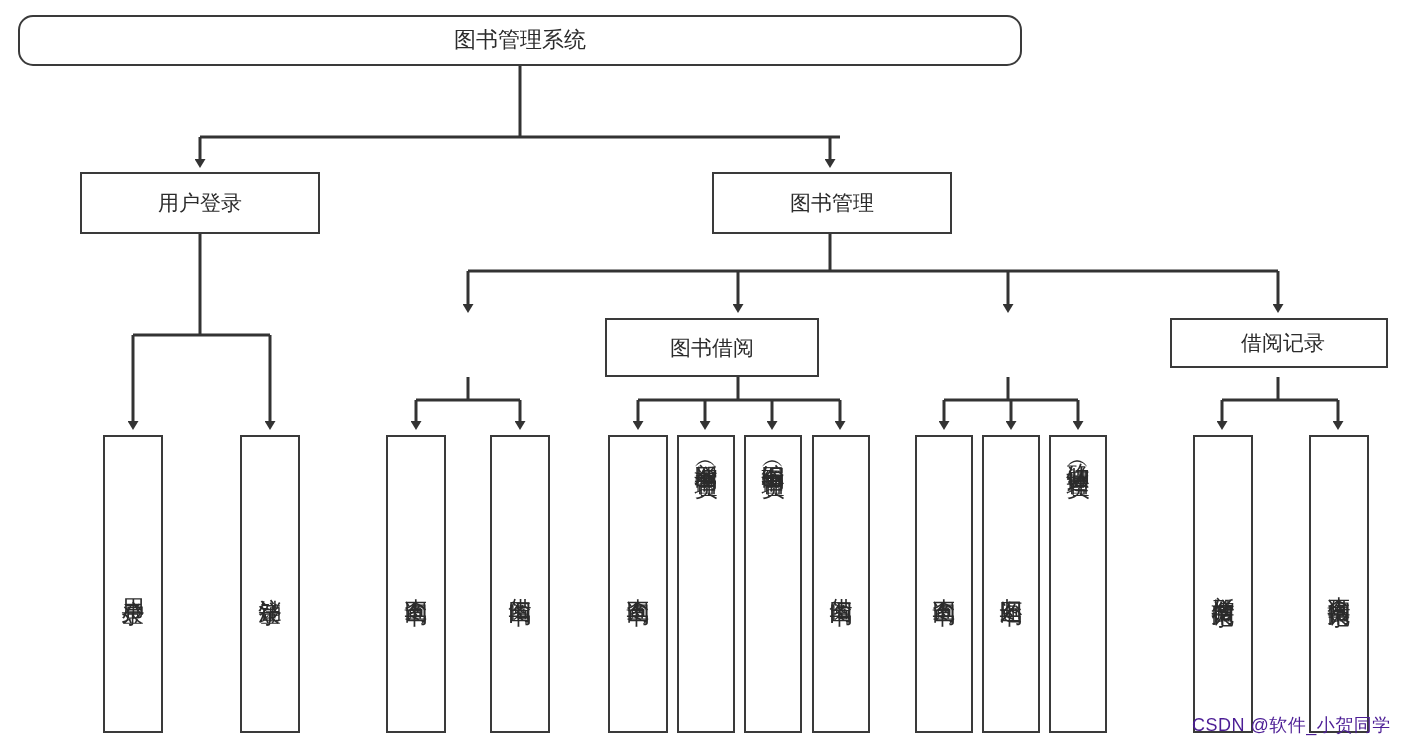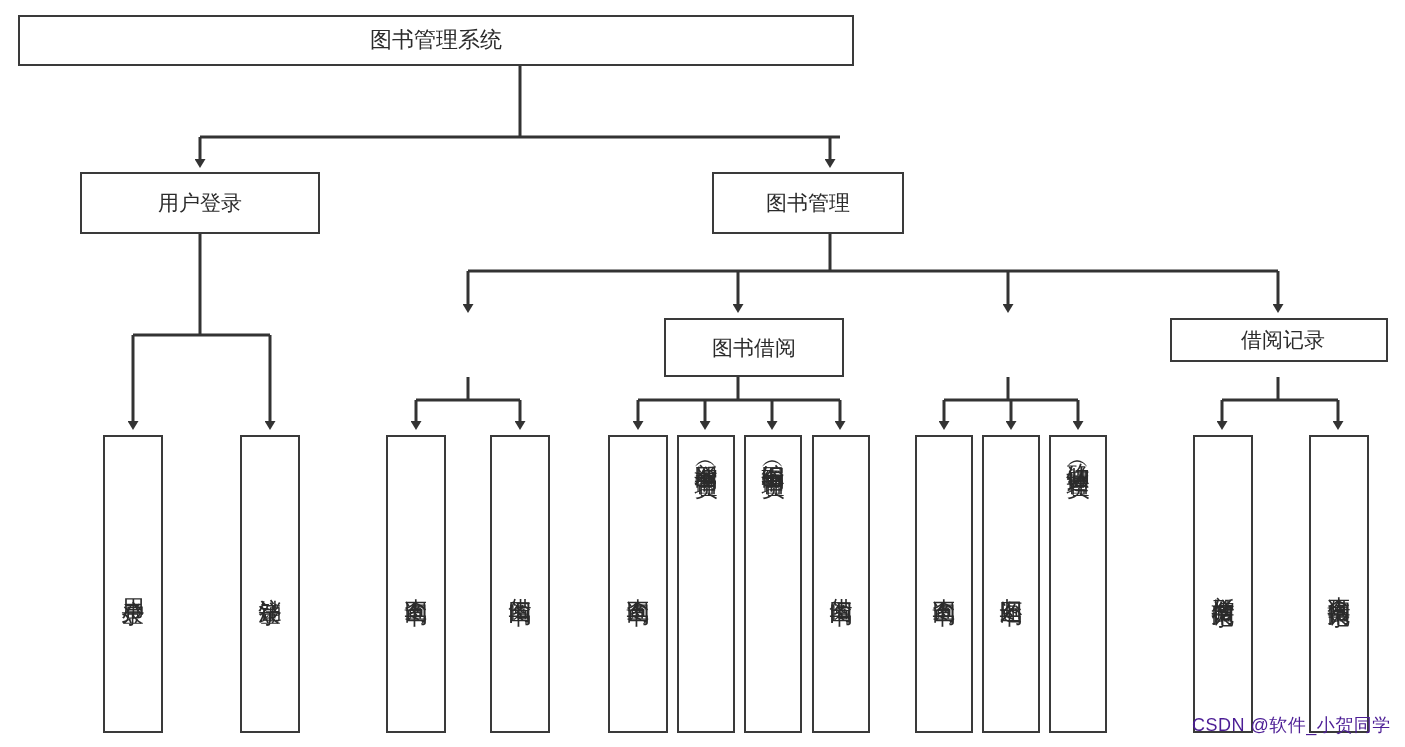--- a/index.html
+++ b/index.html
@@ -120,39 +120,39 @@
       <path d="M1011,400 L1011,422" marker-end="url(#arrow)"></path>
       <path d="M1078,400 L1078,422" marker-end="url(#arrow)"></path>
 
       <path d="M1278,377 L1278,400"></path>
       <path d="M1222,400 L1338,400"></path>
       <path d="M1222,400 L1222,422" marker-end="url(#arrow)"></path>
       <path d="M1338,400 L1338,422" marker-end="url(#arrow)"></path>
     </g>
   </svg>
 
-  <div class="node root horizontal" style="left:18px; top:15px; width:836px; height:51px;">
+  <div class="node root horizontal" style="left:18px; top:15px; width:1004px; height:51px;border-radius:15px;">
     <span class="node-label">图书管理系统</span>
   </div>
 
   <div class="node horizontal" style="left:80px; top:172px; width:240px; height:62px;">
     <span class="node-label">用户登录</span>
   </div>
 
-  <div class="node horizontal" style="left:712px; top:172px; width:192px; height:62px;">
+  <div class="node horizontal" style="left:712px; top:172px; width:240px; height:62px;">
     <span class="node-label">图书管理</span>
   </div>
 
 
-  <div class="node horizontal" style="left:664px; top:318px; width:180px; height:59px;">
+  <div class="node horizontal" style="left:605px; top:318px; width:214px; height:59px;">
     <span class="node-label">图书借阅</span>
   </div>
 
 
-  <div class="node horizontal" style="left:1170px; top:318px; width:218px; height:44px;padding-left:8px;">
+  <div class="node horizontal" style="left:1170px; top:318px; width:218px; height:50px;padding-left:8px;">
     <span class="node-label">借阅记录</span>
   </div>
 
   <div class="node vertical centered" style="left:103px; top:435px; width:60px; height:298px;">
     <span class="node-label">用户登录</span>
   </div>
 
   <div class="node vertical centered" style="left:240px; top:435px; width:60px; height:298px;">
     <span class="node-label">注销登录</span>
   </div>

